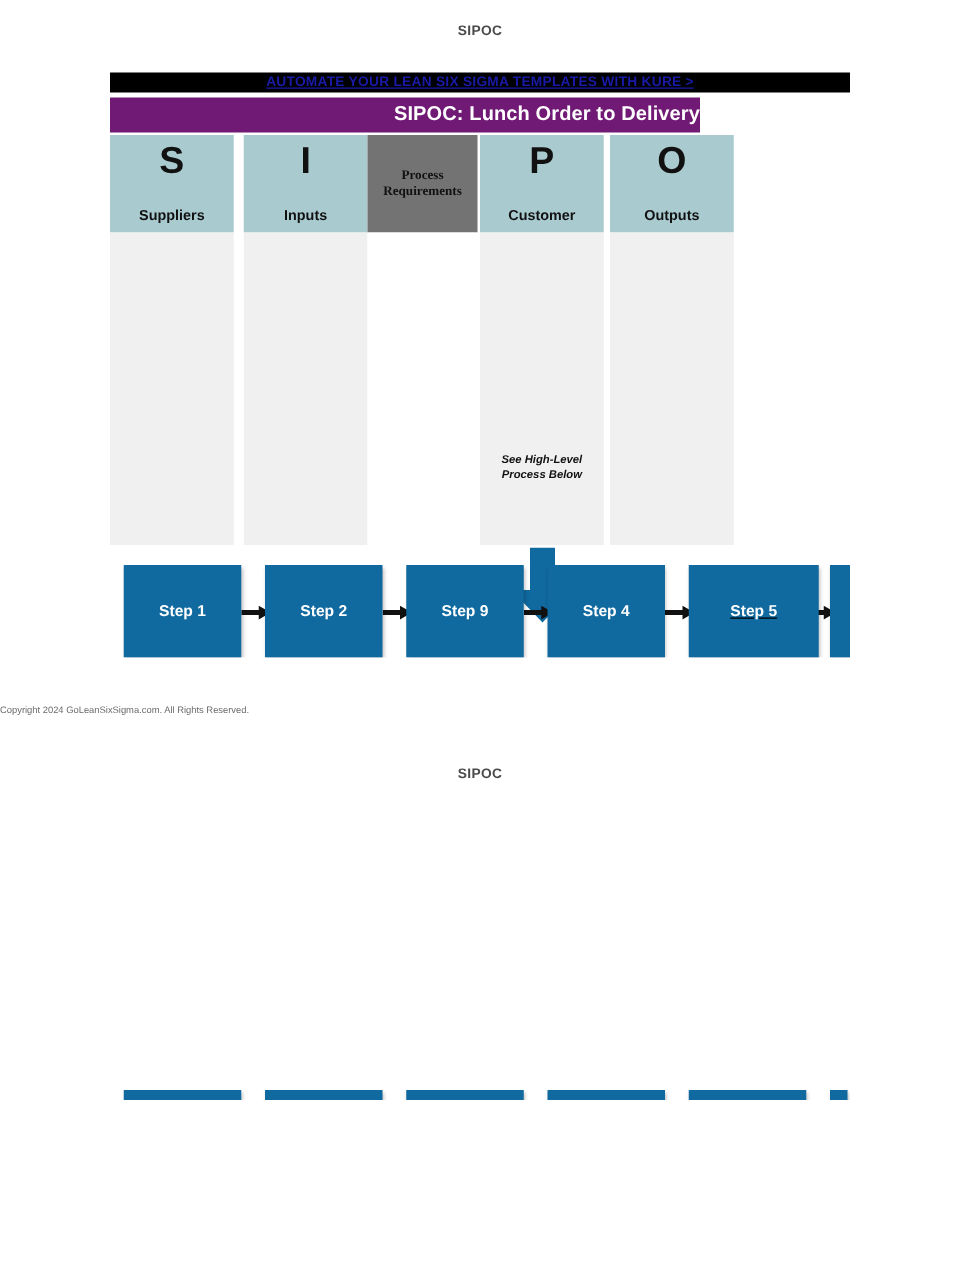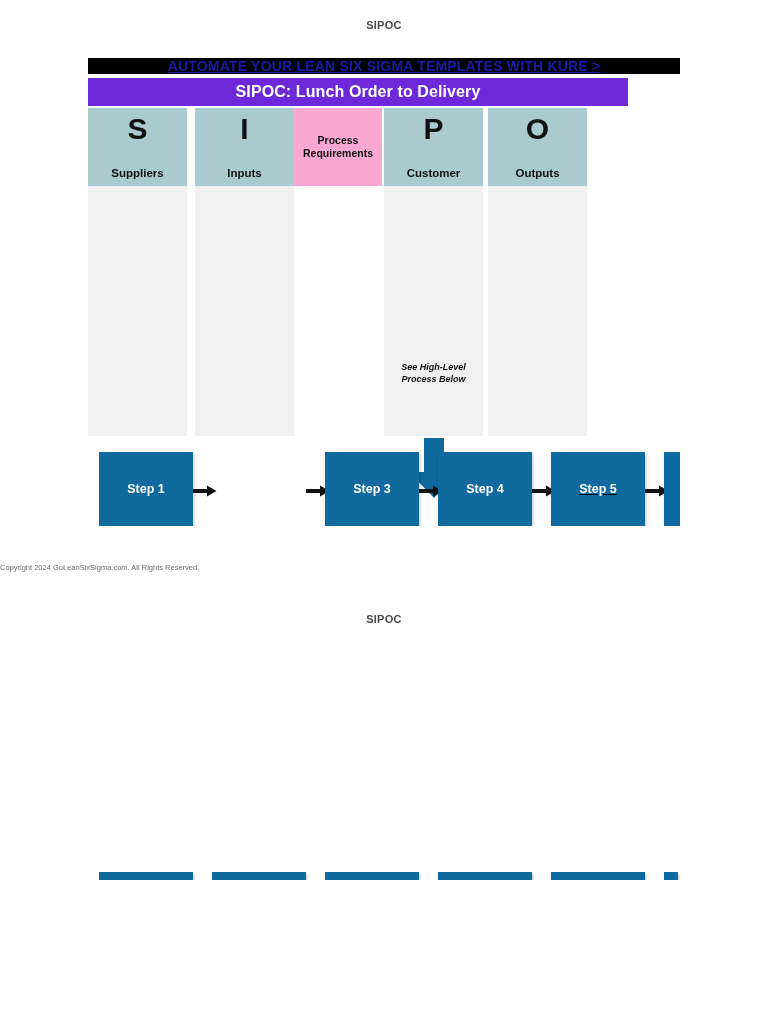--- a/index.html
+++ b/index.html
@@ -36,41 +36,41 @@
     top: 58px;
     width: 592px;
     height: 16px;
     background: #000000;
     display: flex;
     align-items: center;
     justify-content: center;
     overflow: hidden;
   }
   .promo-link {
-    font-size: 14px;
+    font-size: 11px;
     font-weight: bold;
     color: #1a1aa8;
     text-decoration: underline;
     letter-spacing: 0.2px;
     white-space: nowrap;
     cursor: pointer;
     text-align: right;
   }
 
   
   .title-bar {
     position: absolute;
     left: 88px;
     top: 78px;
-    width: 540px;
+    width: 472px;
     height: 28px;
-    background: #6d28d9;
+    background: #701a75;
     display: flex;
     align-items: center;
-    justify-content: center;
+    justify-content: flex-end;
   }
   .title-bar .title-text {
     color: #ffffff;
     font-size: 16px;
     font-weight: bold;
     letter-spacing: 0.1px;
   }
 
   
   .sipoc-grid {
@@ -84,21 +84,21 @@
     position: absolute;
     top: 0;
     height: 328px;
   }
   .col-head {
     height: 78px;
     position: relative;
     box-sizing: border-box;
   }
   .col-head.teal  { background: #a9cbd0; }
-  .col-head.green { background: #f9a8d4; }
+  .col-head.green { background: #737373; font-family: Liberation Serif, serif; }
 
   .big-letter {
     position: absolute;
     left: 0; right: 0;
     top: 2px;
     text-align: center;
     font-size: 30px;
     font-weight: bold;
     color: #111111;
     line-height: 38px;
@@ -279,27 +279,30 @@
       </svg></div>
     <div class="step-arrow" style="left: 444px;"><svg viewBox="0 0 24 12" width="24" height="12">
         <path d="M0 4 H14 V0.5 L23.5 6 L14 11.5 V8 H0 Z" fill="#111111"></path>
       </svg></div>
     <div class="step-arrow" style="left: 557px;"><svg viewBox="0 0 24 12" width="24" height="12">
         <path d="M0 4 H14 V0.5 L23.5 6 L14 11.5 V8 H0 Z" fill="#111111"></path>
       </svg></div>
     <div class="step-box" style="left: 11px; width: 94px;">
       <span class="step-label">Step 1</span>
     </div>
+    <div class="step-box" style="left: 124px; width: 94px;">
+      <span class="step-label">Step 2</span>
+    </div>
     <div class="step-box" style="left: 237px; width: 94px;">
-      <span class="step-label">Step 3</span>
+      <span class="step-label">Step 9</span>
     </div>
     <div class="step-box" style="left: 350px; width: 94px;">
       <span class="step-label">Step 4</span>
     </div>
-    <div class="step-box" style="left: 463px; width: 94px; text-decoration: underline;">
+    <div class="step-box" style="left: 463px; width: 104px; text-decoration: underline;">
       <span class="step-label">Step 5</span>
     </div>
     <div class="step-box" style="left: 576px; width: 30px;">
       <span class="step-label"></span>
     </div>
   </div>
 
 <div class="copyright">Copyright 2024 GoLeanSixSigma.com. All Rights Reserved.</div>
 
 <div class="page-label mid">SIPOC</div>

